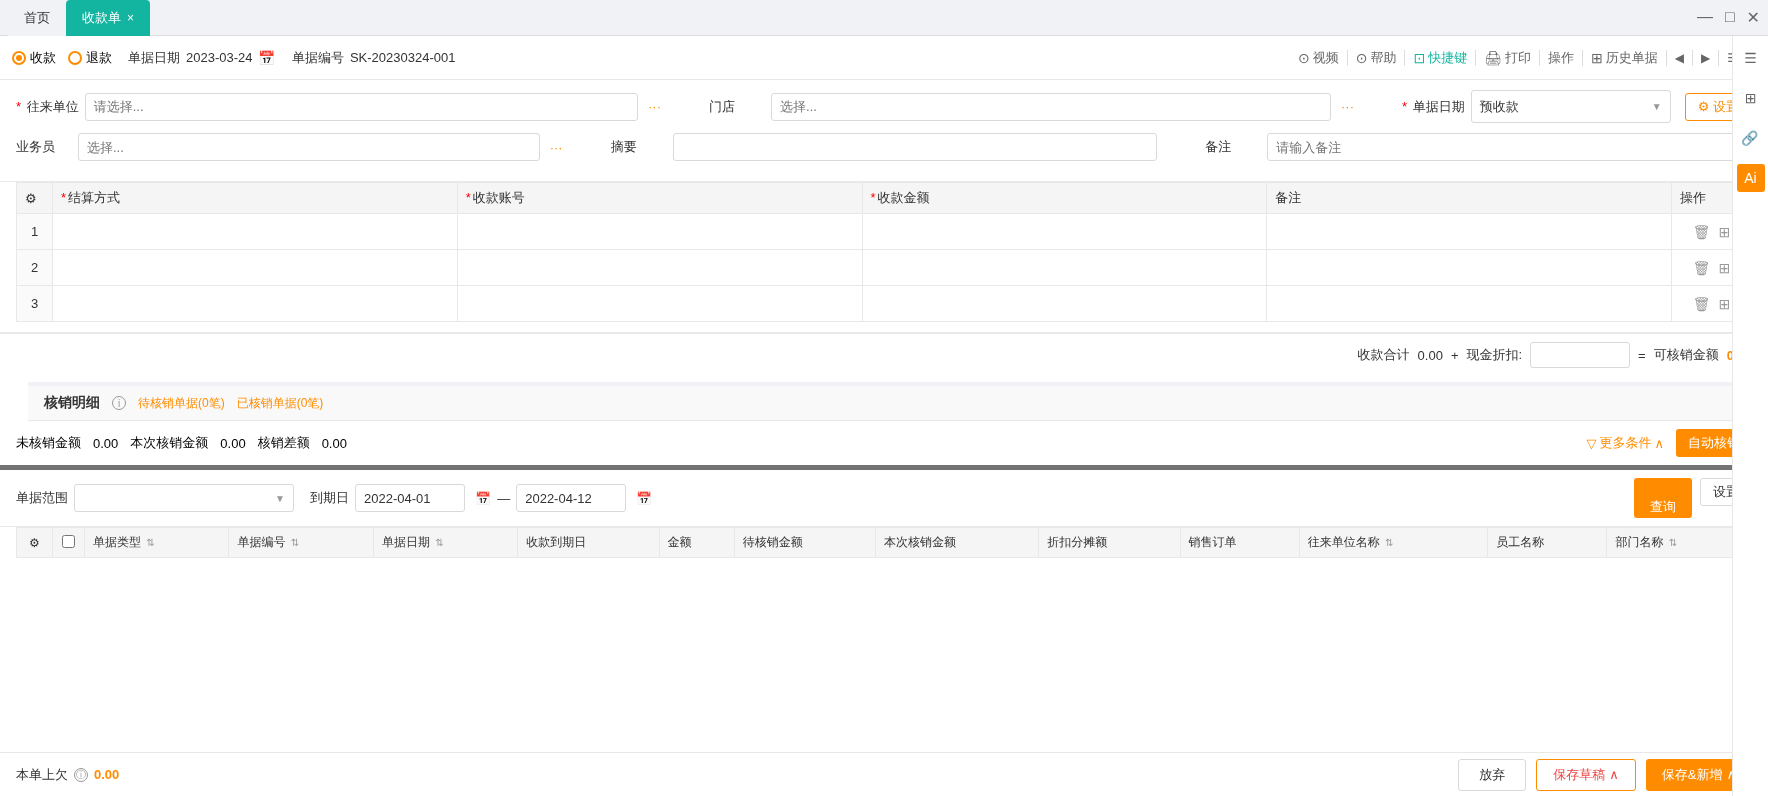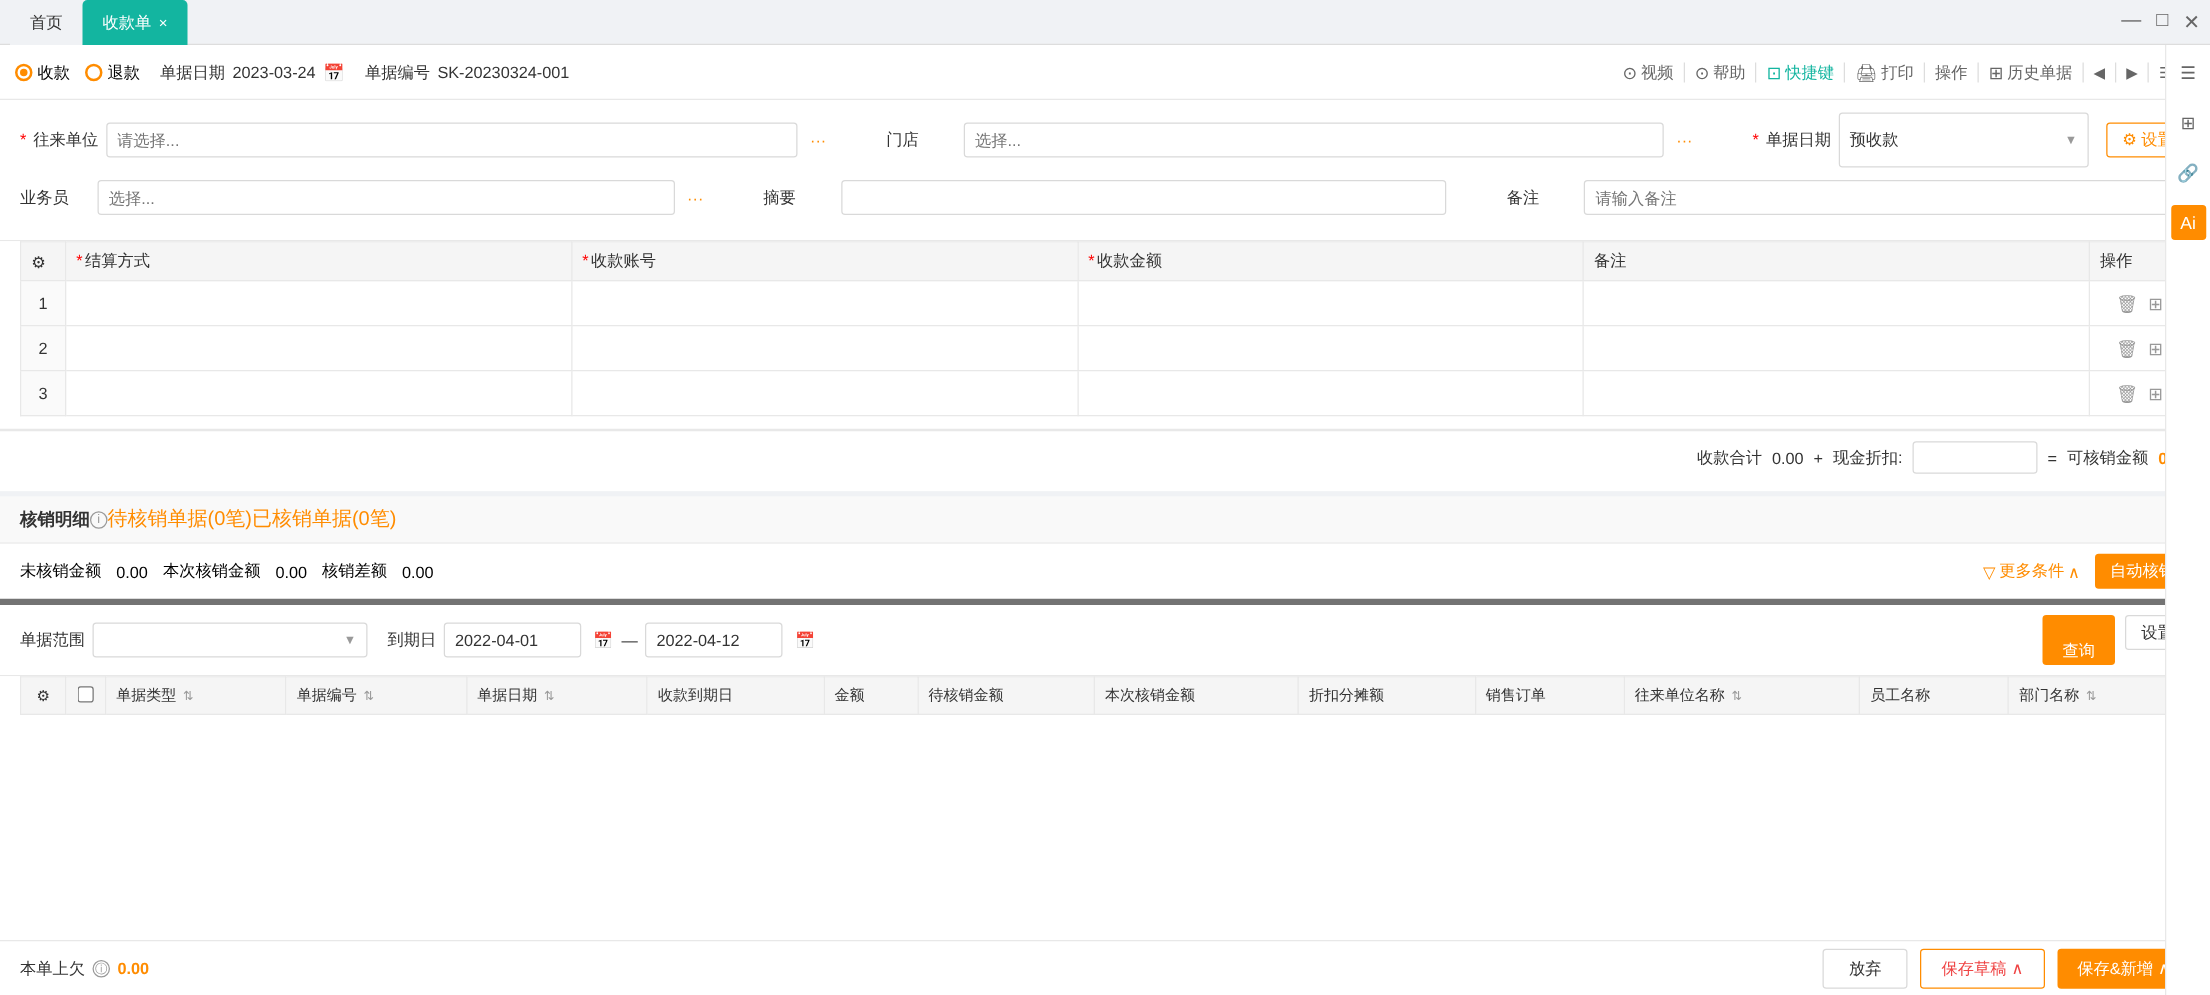--- a/index.html
+++ b/index.html
@@ -56,21 +56,21 @@
     .form-field { display: flex; align-items: center; gap: 6px; min-width: 280px; }
     .form-field-wide { flex: 1; }
     .field-label { color: #333; white-space: nowrap; min-width: 56px; }
     .field-required { color: #f00; margin-right: 2px; }
     .field-input {
       flex: 1; height: 28px; border: 1px solid #d9d9d9; border-radius: 3px; padding: 0 8px;
       color: #bbb; outline: none; min-width: 120px; background: #fff;
     }
     .field-dots { color: #ff8c00; cursor: pointer; margin-left: 4px; }
     .field-select {
-      flex: 1; height: 44px; border: 1px solid #d9d9d9; border-radius: 3px; padding: 0 8px;
+      flex: 1; height: 33px; border: 1px solid #d9d9d9; border-radius: 3px; padding: 0 8px;
       color: #333; outline: none; min-width: 120px; background: #fff; display: flex; align-items: center;
       justify-content: space-between; cursor: pointer;
     }
     .select-value { color: #333; }
     .select-arrow { color: #999; font-size: 10px; }
 
     
     .table-container {
       background: #fff; padding: 0 16px 10px; border-bottom: 1px solid #e8e8e8;
     }
@@ -99,25 +99,25 @@
     }
     .summary-input {
       width: 100px; height: 26px; border: 1px solid #d9d9d9; border-radius: 3px;
       padding: 0 6px; outline: none;
     }
     .summary-total { color: #ff8c00; font-weight: bold; }
 
     
     .section-header {
       background: #f9f9f9; padding: 8px 16px; display: flex; align-items: center;
-      gap: 0; border-top: 4px solid #f0f2f5; border-bottom: 1px solid #e8e8e8;
+      gap: 12px; border-top: 4px solid #f0f2f5; border-bottom: 1px solid #e8e8e8; margin-left: 28px;
     }
     .section-title { font-size: 14px; font-weight: bold; color: #333; }
     .section-tab {
-      color: #ff8c00; cursor: pointer; font-size: 16px; display: flex; align-items: center; gap: 3px;
+      color: #ff8c00; cursor: pointer; font-size: 12px; display: flex; align-items: center; gap: 3px;
     }
     .info-icon {
       width: 14px; height: 14px; border-radius: 50%; border: 1px solid #999;
       display: inline-flex; align-items: center; justify-content: center;
       font-size: 10px; color: #999; cursor: pointer;
     }
 
     
     .filter-row {
       background: #fff; padding: 8px 16px; display: flex; align-items: center;

